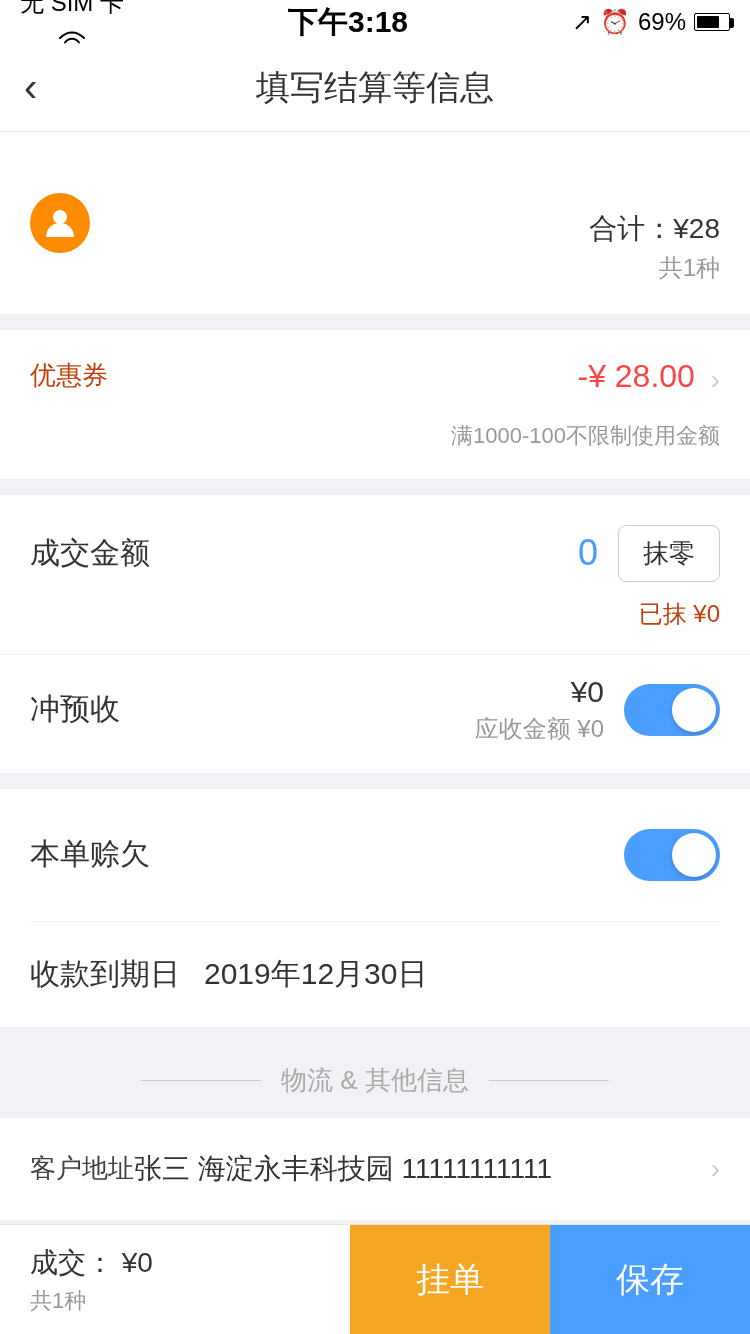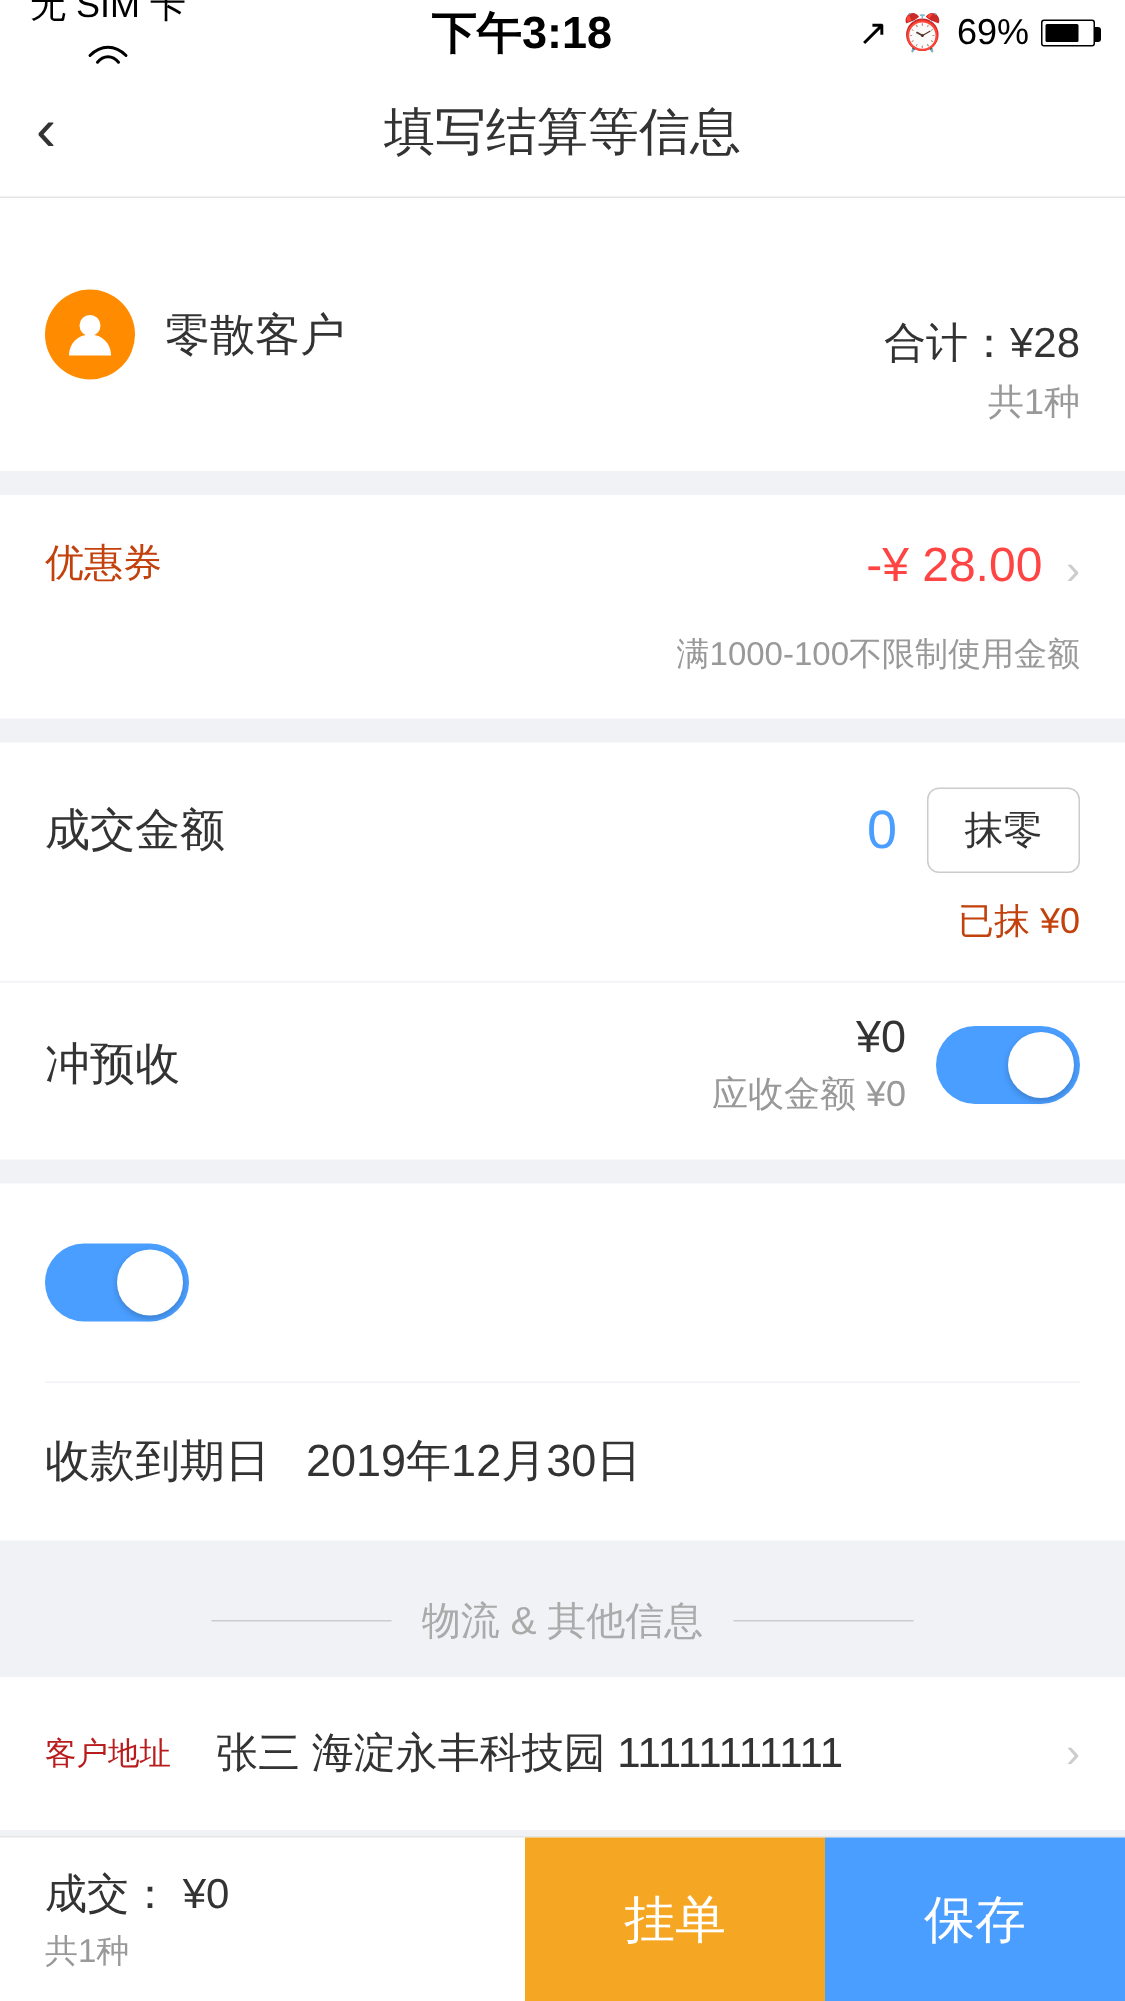--- a/index.html
+++ b/index.html
@@ -220,21 +220,21 @@
     .logistics-header-text::before { right: 100%; }
     .logistics-header-text::after { left: 100%; }
 
     
     .address-row {
       display: flex;
       align-items: center;
       justify-content: space-between;
       padding: 32px 30px;
     }
-    .address-label { font-size: 21px; color: #b91c1c; flex-shrink: 0; margin-right: 30px; }
+    .address-label { font-size: 26px; color: #404040; flex-shrink: 0; }
     .address-value { font-size: 28px; color: #333; flex: 1; }
     .address-chevron { font-size: 28px; color: #ccc; margin-left: 10px; }
 
     
     .bottom-bar {
       position: fixed;
       bottom: 0;
       left: 0;
       width: 750px;
       height: 110px;
@@ -309,21 +309,20 @@
 
   <div class="card">
     <div class="customer-row">
       <div class="customer-left">
         <div class="avatar">
           <svg viewBox="0 0 36 36" fill="white">
             <circle cx="18" cy="12" r="7"></circle>
             <path d="M4 32c0-8 6-14 14-14s14 6 14 14"></path>
           </svg>
         </div>
-        <span class="customer-name">零散客户</span>
       </div>
       <div class="customer-right">
         <div class="total-amount">合计：¥28</div>
         <div class="total-count">共1种</div>
       </div>
     </div>
   </div>
 
   <div class="card">
     <div class="coupon-row">
@@ -363,20 +362,21 @@
         </div>
         <div class="toggle">
           <div class="toggle-knob"></div>
         </div>
       </div>
     </div>
   </div>
 
   <div class="card">
     <div class="debt-row">
+      <span class="debt-label">本单赊欠</span>
       <div class="toggle">
         <div class="toggle-knob"></div>
       </div>
     </div>
     <div style="border-top: 1px solid #f0f2f5; margin: 0 30px;"></div>
     <div class="duedate-row">
       <span class="duedate-label">收款到期日</span>
       <span class="duedate-value">2019年12月30日</span>
     </div>
   </div>

